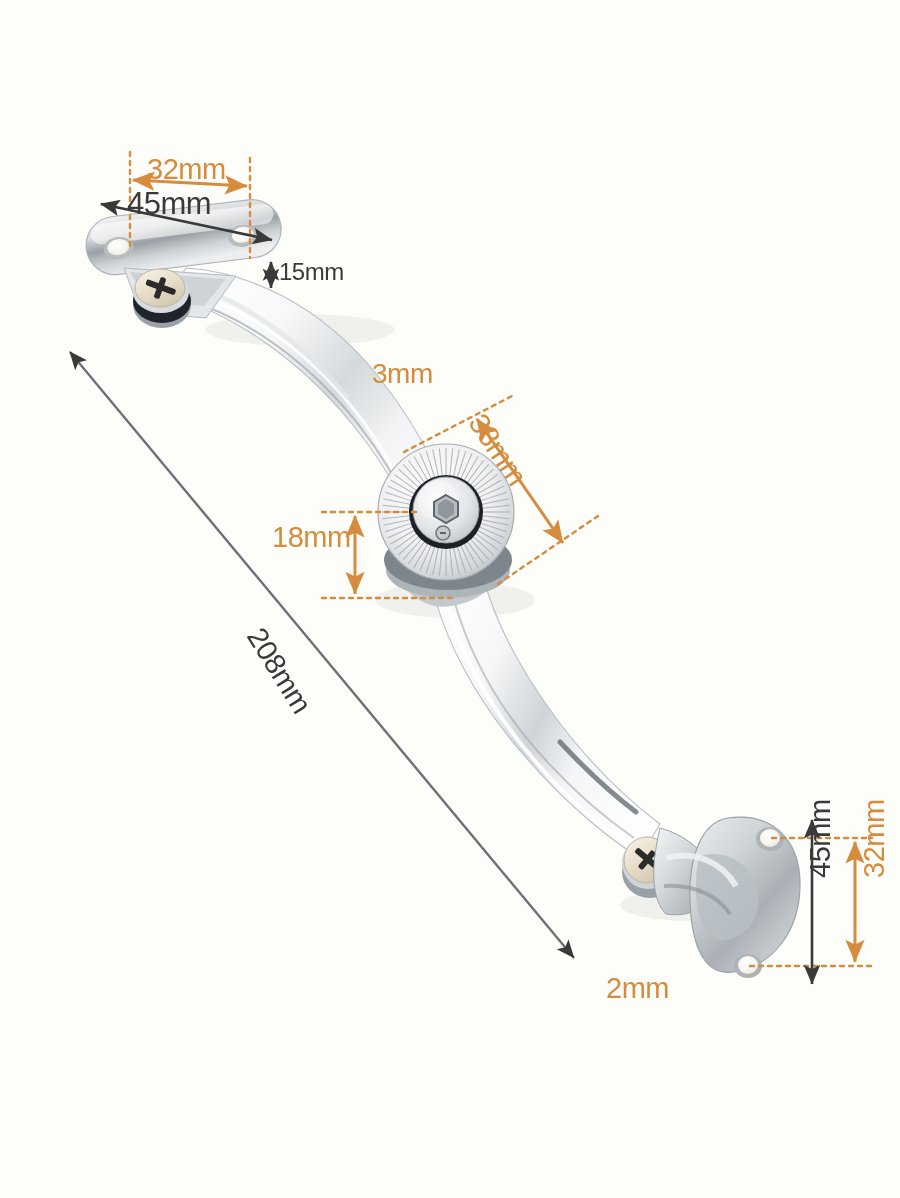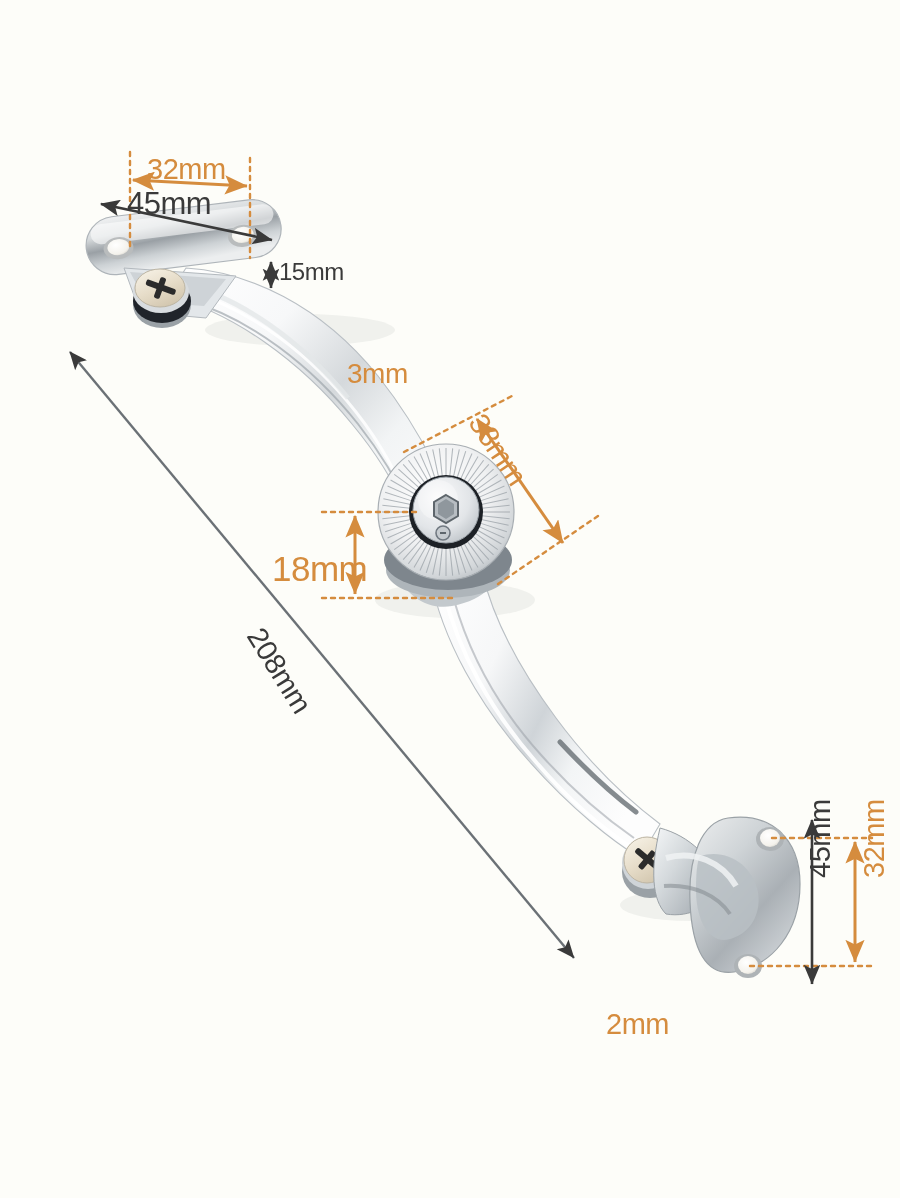--- a/index.html
+++ b/index.html
@@ -29,31 +29,31 @@
     font-weight: 400;
     letter-spacing: -0.5px;
     pointer-events: none;
   }
   .dim-orange { color: #d58c3e; }
   .dim-black  { color: #3a3a3a; }
 
   .lbl-32top   { left: 147px; top: 153px; font-size: 29px; }
   .lbl-45top   { left: 127px; top: 186px; font-size: 31px; }
   .lbl-15      { left: 279px; top: 258px; font-size: 24px; }
-  .lbl-3mm     { left: 347px; top: 358px; font-size: 28px; }
+  .lbl-3mm     { left: 372px; top: 358px; font-size: 28px; }
   .lbl-38      { left: 489px; top: 408px; font-size: 29px;
                  transform: rotate(56deg); transform-origin: left top; }
-  .lbl-18      { left: 272px; top: 549px; font-size: 35px; }
+  .lbl-18      { left: 272px; top: 521px; font-size: 29px; }
   .lbl-208     { left: 268px; top: 622px; font-size: 29px;
                  transform: rotate(58deg); transform-origin: left top; }
   .lbl-45bot   { left: 804px; top: 878px; font-size: 29px;
                  transform: rotate(-90deg); transform-origin: left top; }
   .lbl-32bot   { left: 858px; top: 878px; font-size: 29px;
                  transform: rotate(-90deg); transform-origin: left top; }
-  .lbl-2mm     { left: 606px; top: 972px; font-size: 29px; margin-top: 36px; }
+  .lbl-2mm     { left: 606px; top: 972px; font-size: 29px; }
 </style>
 </head>
 <body style="background: rgb(253, 253, 249);">
 
 <div id="stage">
 
   <svg id="art" viewBox="0 0 900 1198">
     <defs>
 
       <linearGradient id="gPlateTop" x1="0" y1="0" x2="0.25" y2="1">

